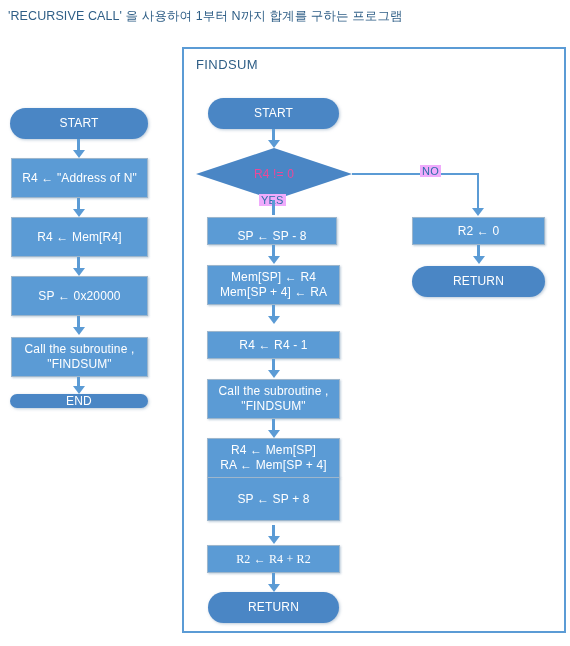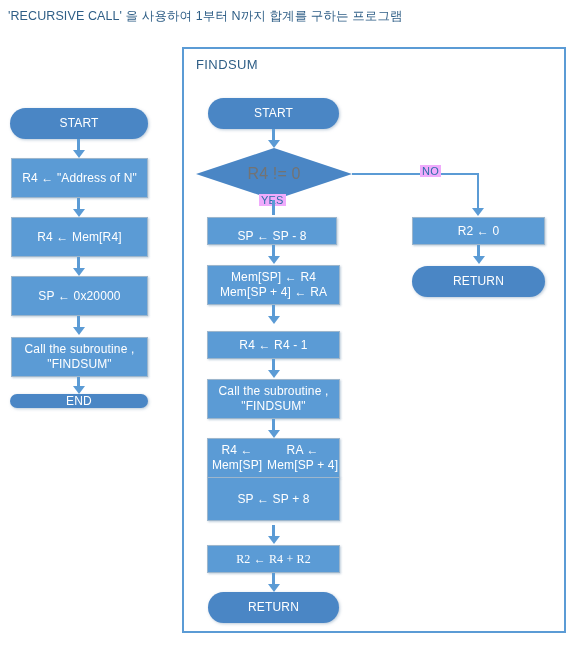--- a/index.html
+++ b/index.html
@@ -76,22 +76,22 @@
   }
   .diamond-wrap svg { display: block; }
   .diamond-label {
     position: absolute;
     left: 0; top: 0;
     width: 100%;
     height: 100%;
     display: flex;
     align-items: center;
     justify-content: center;
-    color: #737373;
-    font-size: 16px;
+    color: #ec4899;
+    font-size: 12px;
     letter-spacing: 0.15px;
   }
   
   .conn {
     position: absolute;
     background: #5B9BD5;
   }
   .vline { width: 3px; }
   .hline { height: 2px; }
   .arrow {
@@ -195,21 +195,21 @@
   <div class="conn vline" style="left:272px; top:359px; width:3px; height:12px;"></div>
   <div class="arrow" style="left:268px; top:370px;"></div>
 
   <div class="node proc" style="left:207px; top:379px; width:133px; height:40px; flex-direction:column;">
     <span>Call the subroutine ,</span>
     <span>"FINDSUM"</span>
   </div>
   <div class="conn vline" style="left:272px; top:419px; width:3px; height:12px;"></div>
   <div class="arrow" style="left:268px; top:430px;"></div>
 
-  <div class="node proc" style="left:207px; top:438px; width:133px; height:40px; flex-direction:row;">
+  <div class="node proc" style="left:207px; top:438px; width:133px; height:40px; flex-direction:column;">
     <span>R4 ← Mem[SP]</span>
     <span>RA ← Mem[SP + 4]</span>
   </div>
   <div class="conn vline" style="left:272px; top:478px; width:3px; height:12px;"></div>
   <div class="arrow" style="left:268px; top:489px;"></div>
 
   <div class="node proc" style="left:207px; top:477px; width:133px; height:44px;">
     <span>SP ← SP + 8</span>
   </div>
   <div class="conn vline" style="left:272px; top:525px; width:3px; height:12px;"></div>

